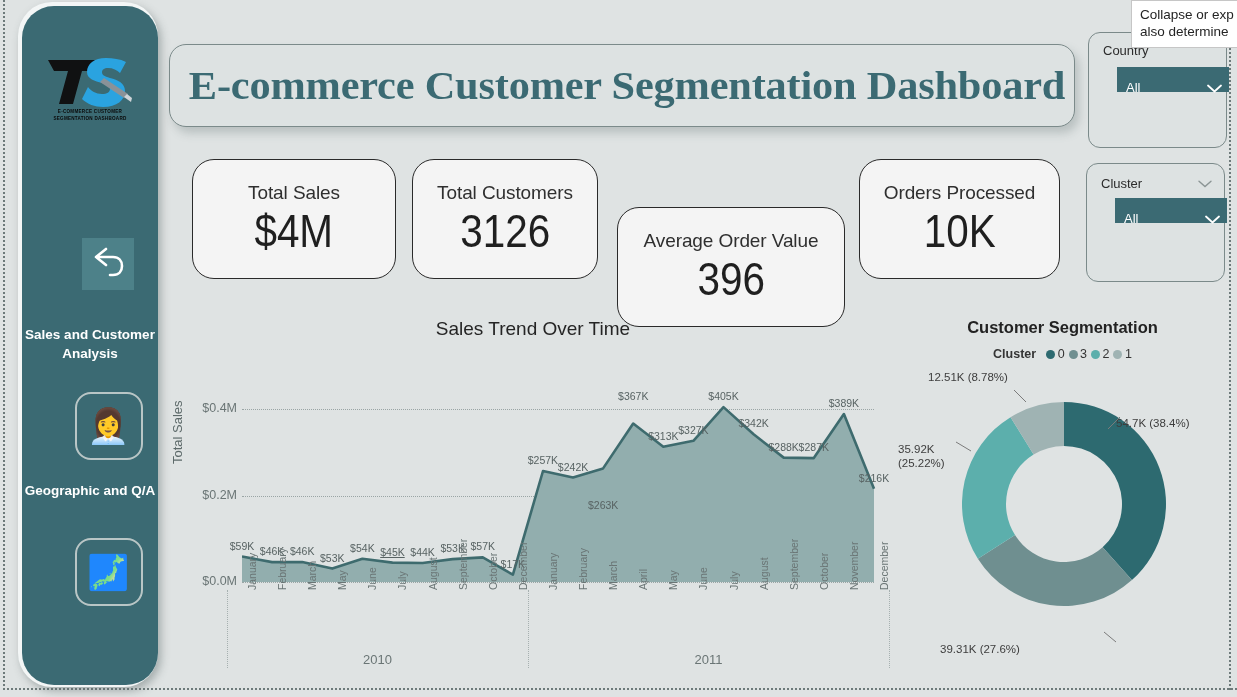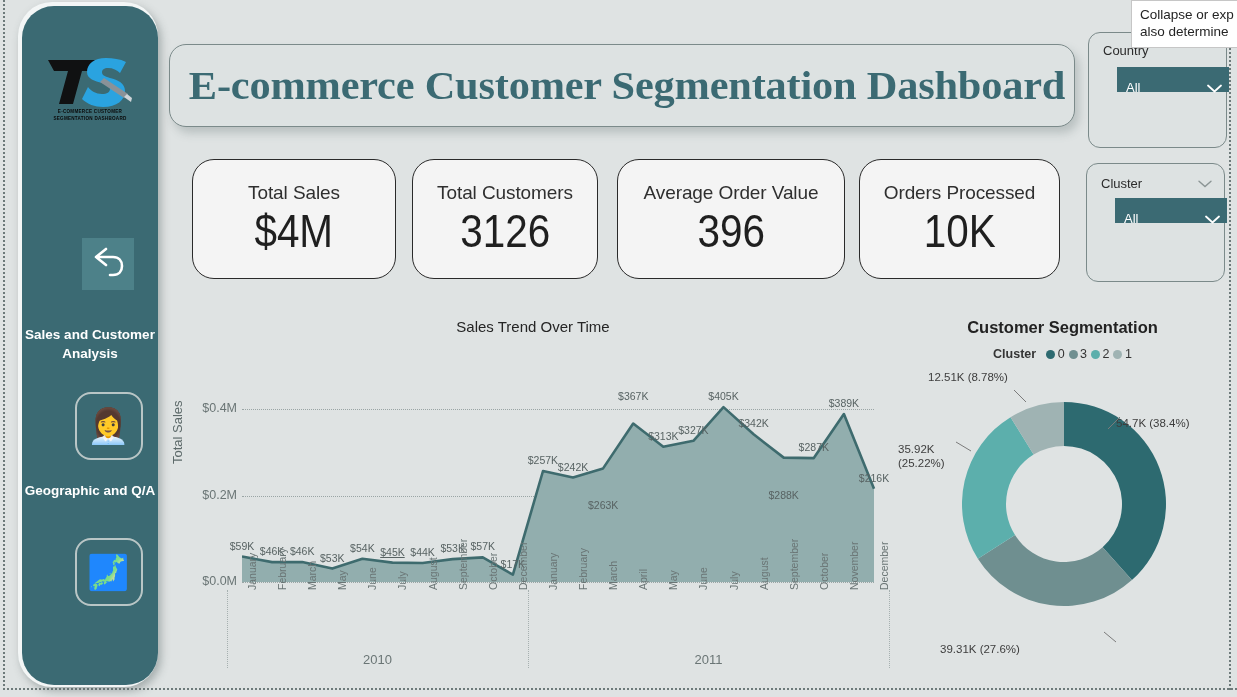--- a/index.html
+++ b/index.html
@@ -133,21 +133,21 @@
     position: absolute; top: 0; height: 120px;
     background: #f4f4f4;
     border: 1.6px solid #2a2a2a;
     border-radius: 22px;
     display: flex; flex-direction: column;
     align-items: center; justify-content: center;
     cursor: pointer;
   }
   .kpi-card:nth-child(1) { left: 0px;   width: 204px; }
   .kpi-card:nth-child(2) { left: 220px; width: 186px; }
-  .kpi-card:nth-child(3) { left: 425px; width: 228px; }
+  .kpi-card:nth-child(3) { left: 425px; width: 228px; margin-top: 48px; }
   .kpi-card:nth-child(4) { left: 667px; width: 201px; }
 
   .kpi-label {
     font-size: 19px;
     color: #2f2f2f;
     letter-spacing: -0.1px;
     white-space: nowrap;
   }
   .kpi-value {
     margin-top: 2px;
@@ -207,21 +207,21 @@
   }
 
   
   .linechart {
     position: absolute; left: 176px; top: 312px;
     width: 714px; height: 372px;
   }
   .chart-title {
     position: absolute; width: 100%; top: 6px;
     text-align: center;
-    font-size: 15px;
+    font-size: 19px;
     color: #252525;
   }
   .axis-title-y {
     position: absolute; left: -6px; top: 152px;
     transform: rotate(-90deg);
     transform-origin: left top;
     font-size: 13px;
     color: #5d6a6a;
     white-space: nowrap;
   }
@@ -432,21 +432,21 @@
       <div class="dlabel" style="left: 306.762px; top: 228.386px;">$57K</div>
       <div class="dlabel" style="left: 336.857px; top: 245.659px;">$17K</div>
       <div class="dlabel" style="left: 366.952px; top: 142.023px;">$257K</div>
       <div class="dlabel" style="left: 397.048px; top: 148.5px;">$242K</div>
       <div class="dlabel" style="left: 427.143px; top: 139.432px; margin-top: 48px;">$263K</div>
       <div class="dlabel" style="left: 457.238px; top: 78px;">$367K</div>
       <div class="dlabel" style="left: 487.333px; top: 117.841px;">$313K</div>
       <div class="dlabel" style="left: 517.429px; top: 111.795px;">$327K</div>
       <div class="dlabel" style="left: 547.524px; top: 78.1136px;">$405K</div>
       <div class="dlabel" style="left: 577.619px; top: 105.318px;">$342K</div>
-      <div class="dlabel" style="left: 607.714px; top: 128.636px; margin-top: 48px;">$288K</div>
+      <div class="dlabel" style="left: 607.714px; top: 128.636px;">$288K</div>
       <div class="dlabel" style="left: 637.81px; top: 129.068px;">$287K</div>
       <div class="dlabel" style="left: 667.905px; top: 85.0227px;">$389K</div>
       <div class="dlabel" style="left: 698px; top: 159.727px;">$216K</div>
       <div class="xlabel" style="left: 70px; top: 278px;">January</div>
       <div class="xlabel" style="left: 100.095px; top: 278px;">February</div>
       <div class="xlabel" style="left: 130.19px; top: 278px;">March</div>
       <div class="xlabel" style="left: 160.286px; top: 278px;">May</div>
       <div class="xlabel" style="left: 190.381px; top: 278px;">June</div>
       <div class="xlabel" style="left: 220.476px; top: 278px;">July</div>
       <div class="xlabel" style="left: 250.571px; top: 278px;">August</div>

